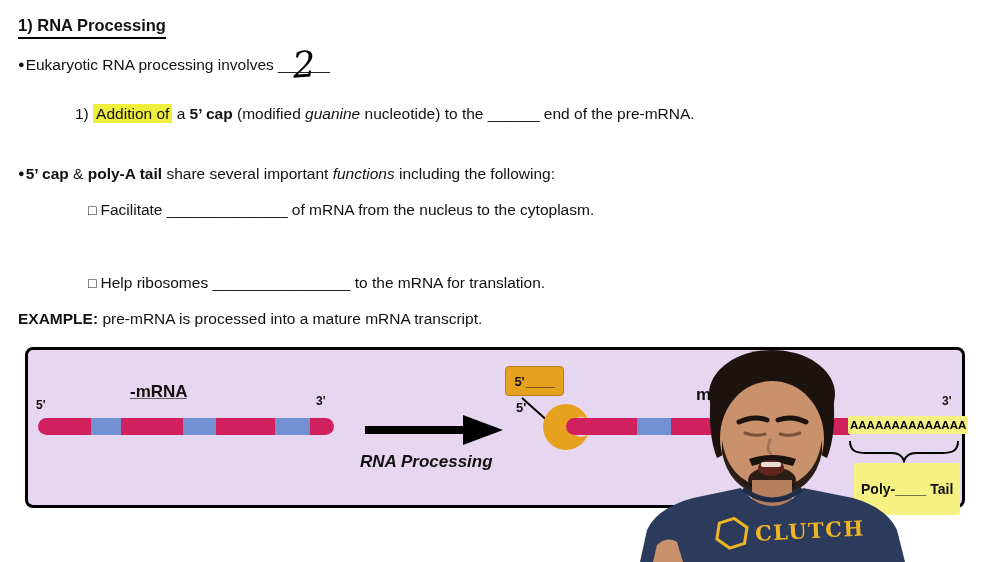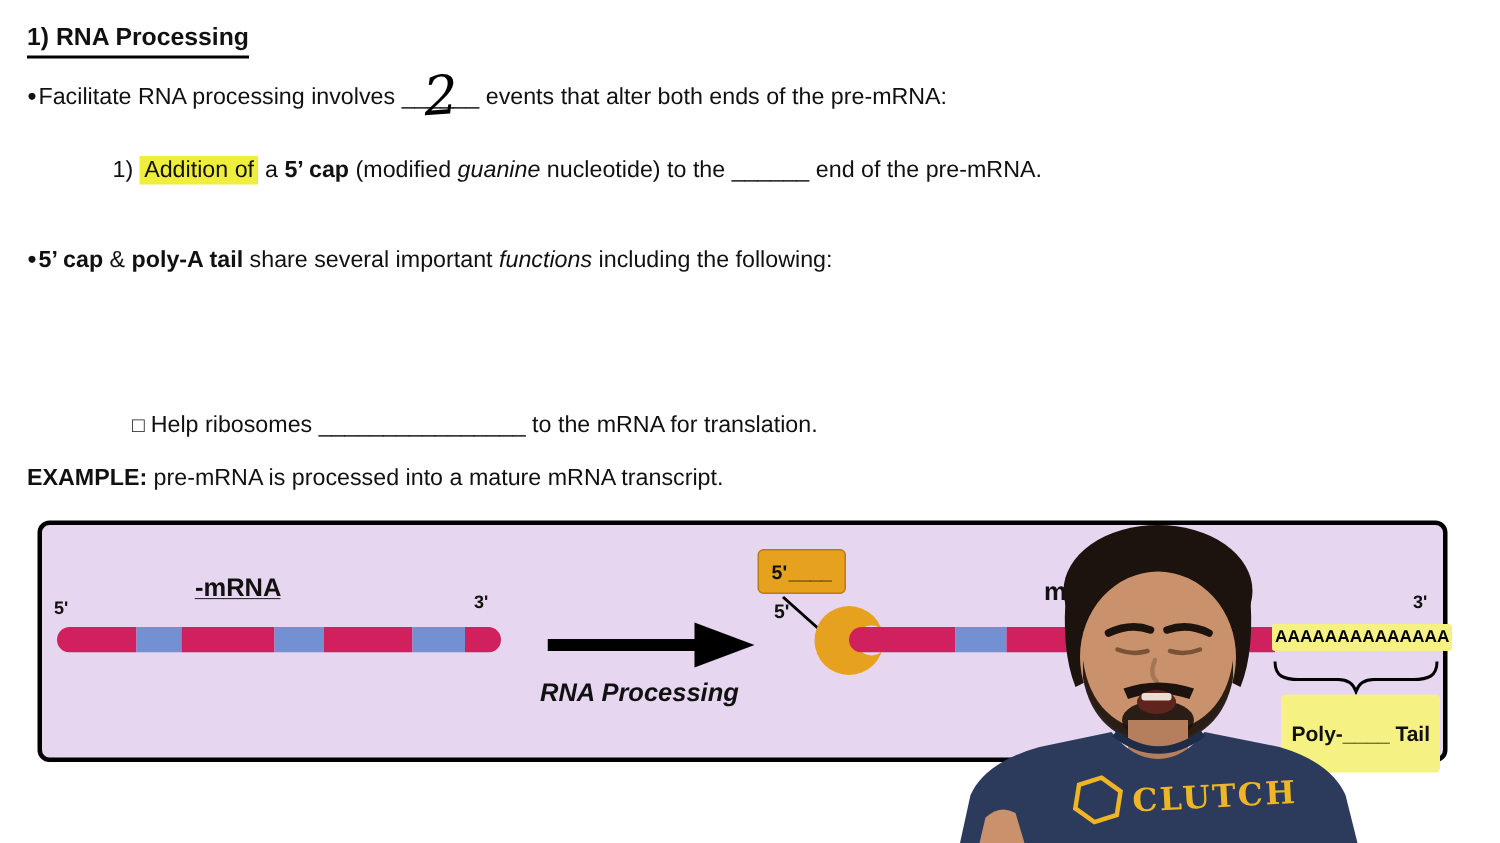--- a/index.html
+++ b/index.html
@@ -61,42 +61,45 @@
   
   .person{position:absolute;left:615px;top:348px;}
 </style>
 </head>
 <body>
 
 <div class="page">
 
   <div class="line t-title"><span class="u">1) RNA Processing</span></div>
 
-  <div class="line t-b1"><span class="bullet">●</span><span>Facilitate RNA processing involves</span>
+  <div class="line t-b1"><span class="bullet">●</span><span>Eukaryotic RNA processing involves</span>
     <span class="blankwrap"><span>______</span><span class="answer">2</span></span>
-    <span>events that alter both ends of the pre-mRNA:</span></div>
+    </div>
 
   <div class="line t-n1"><span>1)</span>
     <span class="hl">Addition of</span>
     <span>a</span>
     <span class="b">5’ cap</span>
     <span>(modified</span>
     <span class="i">guanine</span>
     <span>nucleotide) to the</span>
     <span>______</span>
     <span>end of the pre-mRNA.</span></div>
 
 
   <div class="line t-b2"><span class="bullet">●</span><span class="b">5’ cap</span>
     <span>&amp;</span>
     <span class="b">poly-A tail</span>
     <span>share several important</span>
     <span class="i">functions</span>
     <span>including the following:</span></div>
 
+  <div class="line t-c1"><span class="chk">□</span><span>Facilitate</span>
+    <span>______________</span>
+    <span>of mRNA from the nucleus to the cytoplasm.</span></div>
 
 
   <div class="line t-c3"><span class="chk">□</span><span>Help ribosomes</span>
     <span>________________</span>
     <span>to the mRNA for translation.</span></div>
 
   <div class="line t-ex"><span class="b">EXAMPLE:</span>
     <span>pre-mRNA is processed into a mature mRNA transcript.</span></div>
 
   <div class="dbox">

